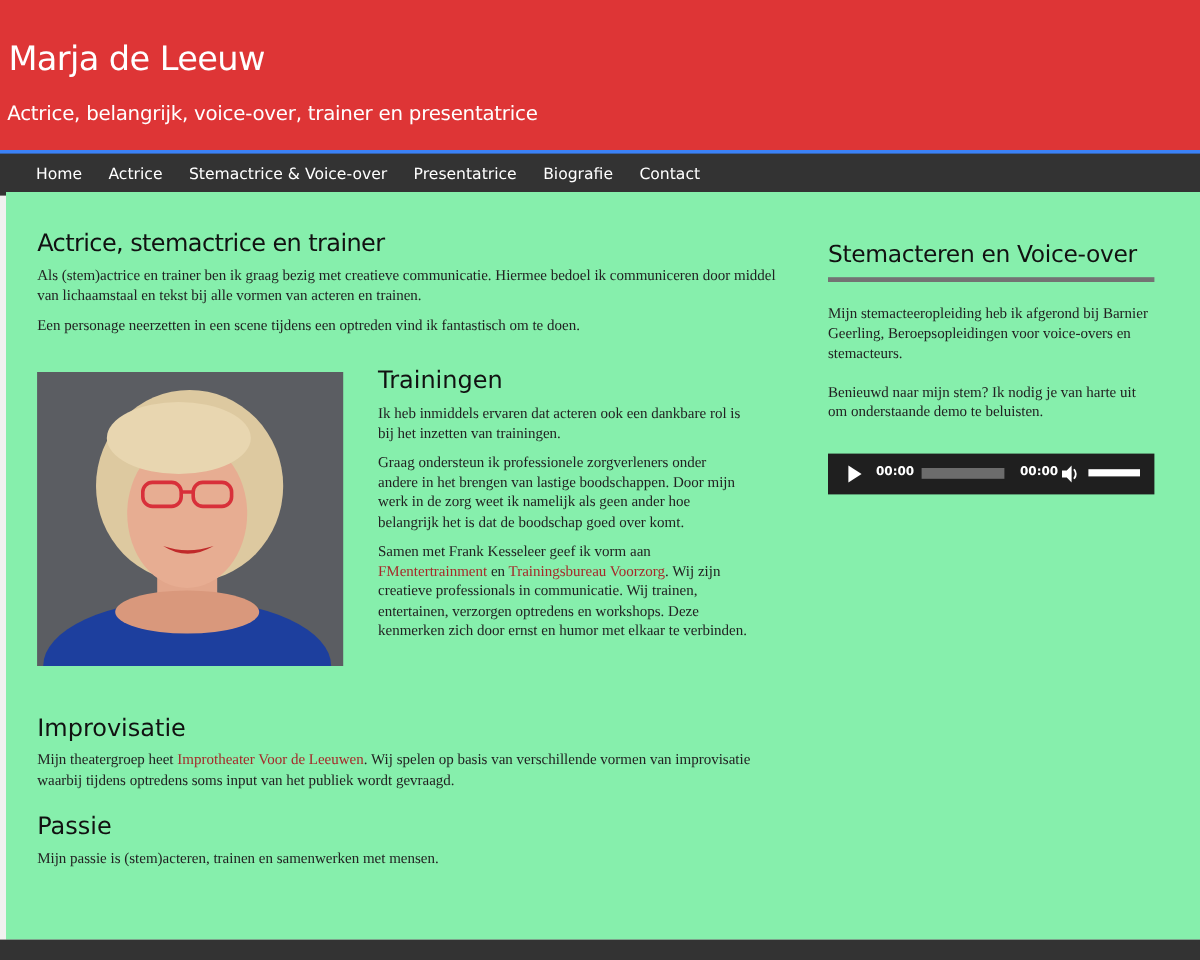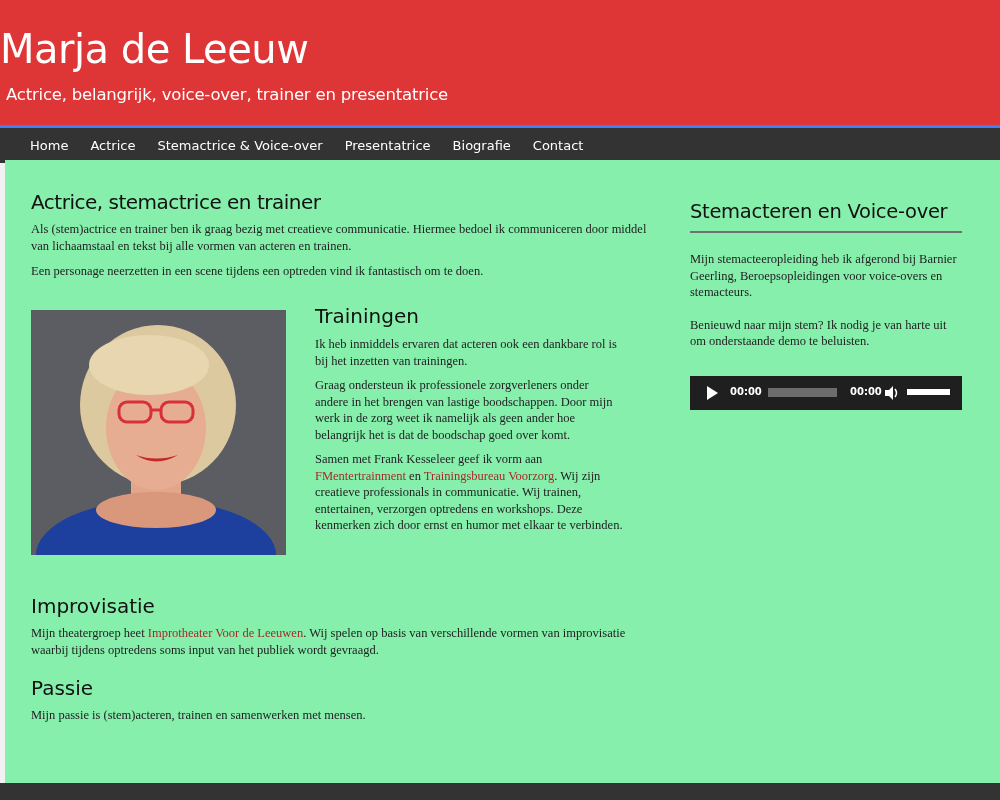--- a/index.html
+++ b/index.html
@@ -1,18 +1,18 @@
 <!DOCTYPE html>
 <html><head>
 <meta charset="utf-8">
 <style>
   html, body { margin:0; padding:0; }
   body { width:1000px; height:800px; overflow:hidden; background:#f1f1f1; font-family:"DejaVu Sans", sans-serif; color:#222; position:relative; }
   .header { position:absolute; left:0; top:0; width:1000px; height:125px; background:#de3536; }
-  .site-title { position:absolute; left:0; top:24px; font-size:40px; color:#fff; letter-spacing:-0.5px; font-weight:normal; margin:0; line-height:50px; }
+  .site-title { position:absolute; left:7px; top:24px; font-size:28px; color:#fff; letter-spacing:-0.5px; font-weight:normal; margin:0; line-height:50px; }
   .site-tagline { position:absolute; left:6px; top:84px; font-size:16.5px; color:#fff; letter-spacing:-0.2px; line-height:22px; }
   .nav { position:absolute; left:0; top:125px; width:1000px; height:35px; background:#333333; border-top:3px solid #3b82f6; }
   .nav ul { list-style:none; margin:0; padding:0 0 0 19px; display:flex; height:35px; align-items:center; }
   .nav li { color:#fff; font-size:13px; padding:0 11px; line-height:35px; cursor:pointer; }
   .content { position:absolute; left:5px; top:160px; width:995px; height:623px; background:#86efac; }
   .footer { position:absolute; left:0; top:783px; width:1000px; height:17px; background:#333; }
   h2 { font-weight:normal; margin:0; color:#111; }
   .h-main { position:absolute; left:26px; top:30px; font-size:20px; letter-spacing:-0.5px; }
   p { margin:0; font-size:12.5px; line-height:16.5px; color:#222;font-family:Liberation Serif, serif; }
   .p1 { position:absolute; left:26px; top:61px; width:620px; }
@@ -20,21 +20,21 @@
   .photo { position:absolute; left:26px; top:150px; width:255px; height:245px; background:#5a5c61; overflow:hidden; }
   .col2 { position:absolute; left:310px; top:144px; width:310px; }
   .col2 h2 { font-size:20px; margin-bottom:8px; }
   .col2 p { margin-bottom:8px; }
   a { color:#a52a2a; text-decoration:none; }
   .h-impro { position:absolute; left:26px; top:434px; font-size:20px; }
   .p-impro { position:absolute; left:26px; top:465px; width:625px; }
   .h-passie { position:absolute; left:26px; top:516px; font-size:20px; }
   .p-passie { position:absolute; left:26px; top:547px; width:620px; }
   .sidebar { position:absolute; left:685px; top:40px; width:272px; }
-  .sidebar h2 { font-size:19.5px; padding-bottom:8px; border-bottom:2px solid #737373; letter-spacing:-0.3px; }
+  .sidebar h2 { font-size:19.5px; padding-bottom:8px; border-bottom:4px solid #737373; letter-spacing:-0.3px; }
   .sidebar .sp1 { margin-top:18px; }
   .sidebar .sp2 { margin-top:16px; }
   .player { margin-top:26px; width:272px; height:34px; background:#1f1f1f; position:relative; }
   .play { position:absolute; left:17px; top:10px; width:0; height:0; border-left:11px solid #fff; border-top:7px solid transparent; border-bottom:7px solid transparent; cursor:pointer; }
   .time { position:absolute; top:10px; font-size:10px; color:#fff;font-weight:bold; }
   .t1 { left:40px; } .t2 { left:160px; }
   .track { position:absolute; left:78px; top:12px; width:69px; height:9px; background:#6c6c6c; cursor:pointer; }
   .vol-icon { position:absolute; left:194px; top:9px; width:16px; height:16px; cursor:pointer; }
   .vol-bar { position:absolute; left:217px; top:13px; width:43px; height:6px; background:#fff; cursor:pointer; }
 </style>

